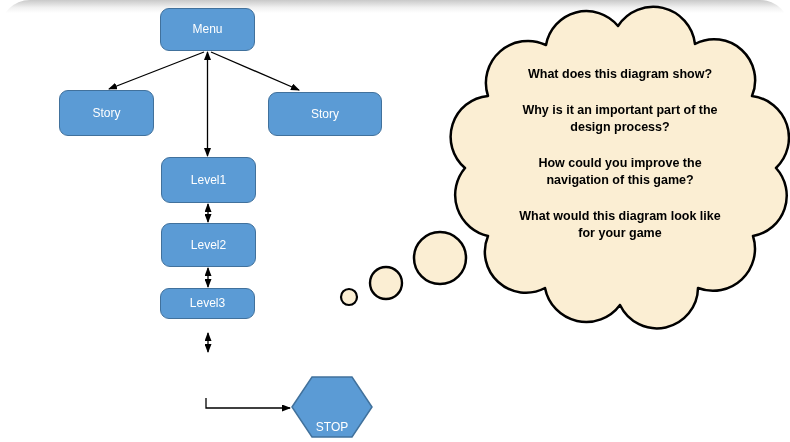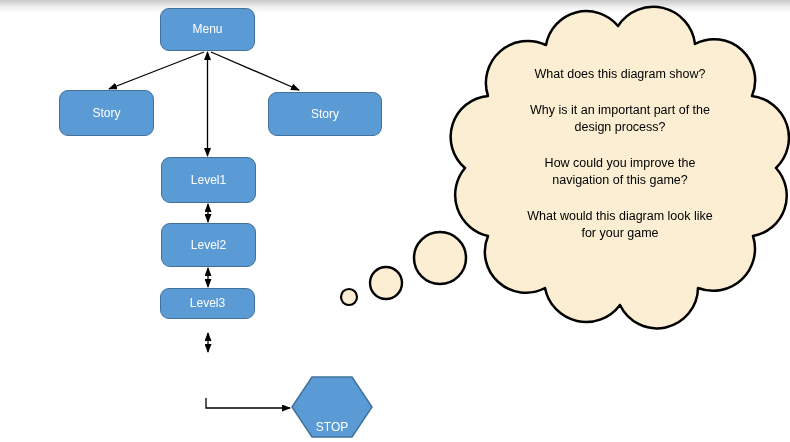--- a/index.html
+++ b/index.html
@@ -1,18 +1,18 @@
 <!DOCTYPE html>
 <html><head>
 <meta charset="utf-8">
 <style>
   html,body{margin:0;padding:0;background:#fff;}
   #stage{
     position:relative;width:790px;height:442px;overflow:hidden;
-    background:#ffffff;font-family:"Liberation Sans",sans-serif;
+    background:#ffffff;font-family:"Liberation Sans",sans-serif;border-radius:30px;
   }
   #top-grad{
     position:absolute;left:0;top:0;width:790px;height:13px;
     background:linear-gradient(180deg,#c9c9c9 0%,#f2f2f2 60%,#ffffff 100%);
   }
   #diagram-svg{position:absolute;left:0;top:0;}
   .node{
     position:absolute;background:#5B9BD5;border:1px solid #41719C;border-radius:9px;
     color:#ffffff;display:flex;align-items:center;justify-content:center;
     font-size:12px;line-height:15px;text-align:center;white-space:pre-line;
@@ -27,21 +27,21 @@
   #n-ending{left:161px;top:353px;width:95px;height:45px}
   #n-stop{
     position:absolute;left:292px;top:377px;width:80px;height:60px;
     display:flex;align-items:center;justify-content:center;
     color:#ffffff;font-size:12px;margin-top:20px;
   }
   #bubble-text{
     position:absolute;left:472px;top:66px;width:296px;
     color:#000000;font-size:12.5px;line-height:17px;text-align:center;
   }
-  .q{margin:0 0 19px 0;white-space:pre-line;}
+  .q{margin:0 0 19px 0;white-space:pre-line;font-weight:bold;}
   .q:last-child{margin-bottom:0;}
 </style>
 </head>
 <body>
 
 <div id="stage">
   <div id="top-grad"></div>
 
   <svg id="diagram-svg" width="790" height="442" viewBox="0 0 790 442">
     <defs>

